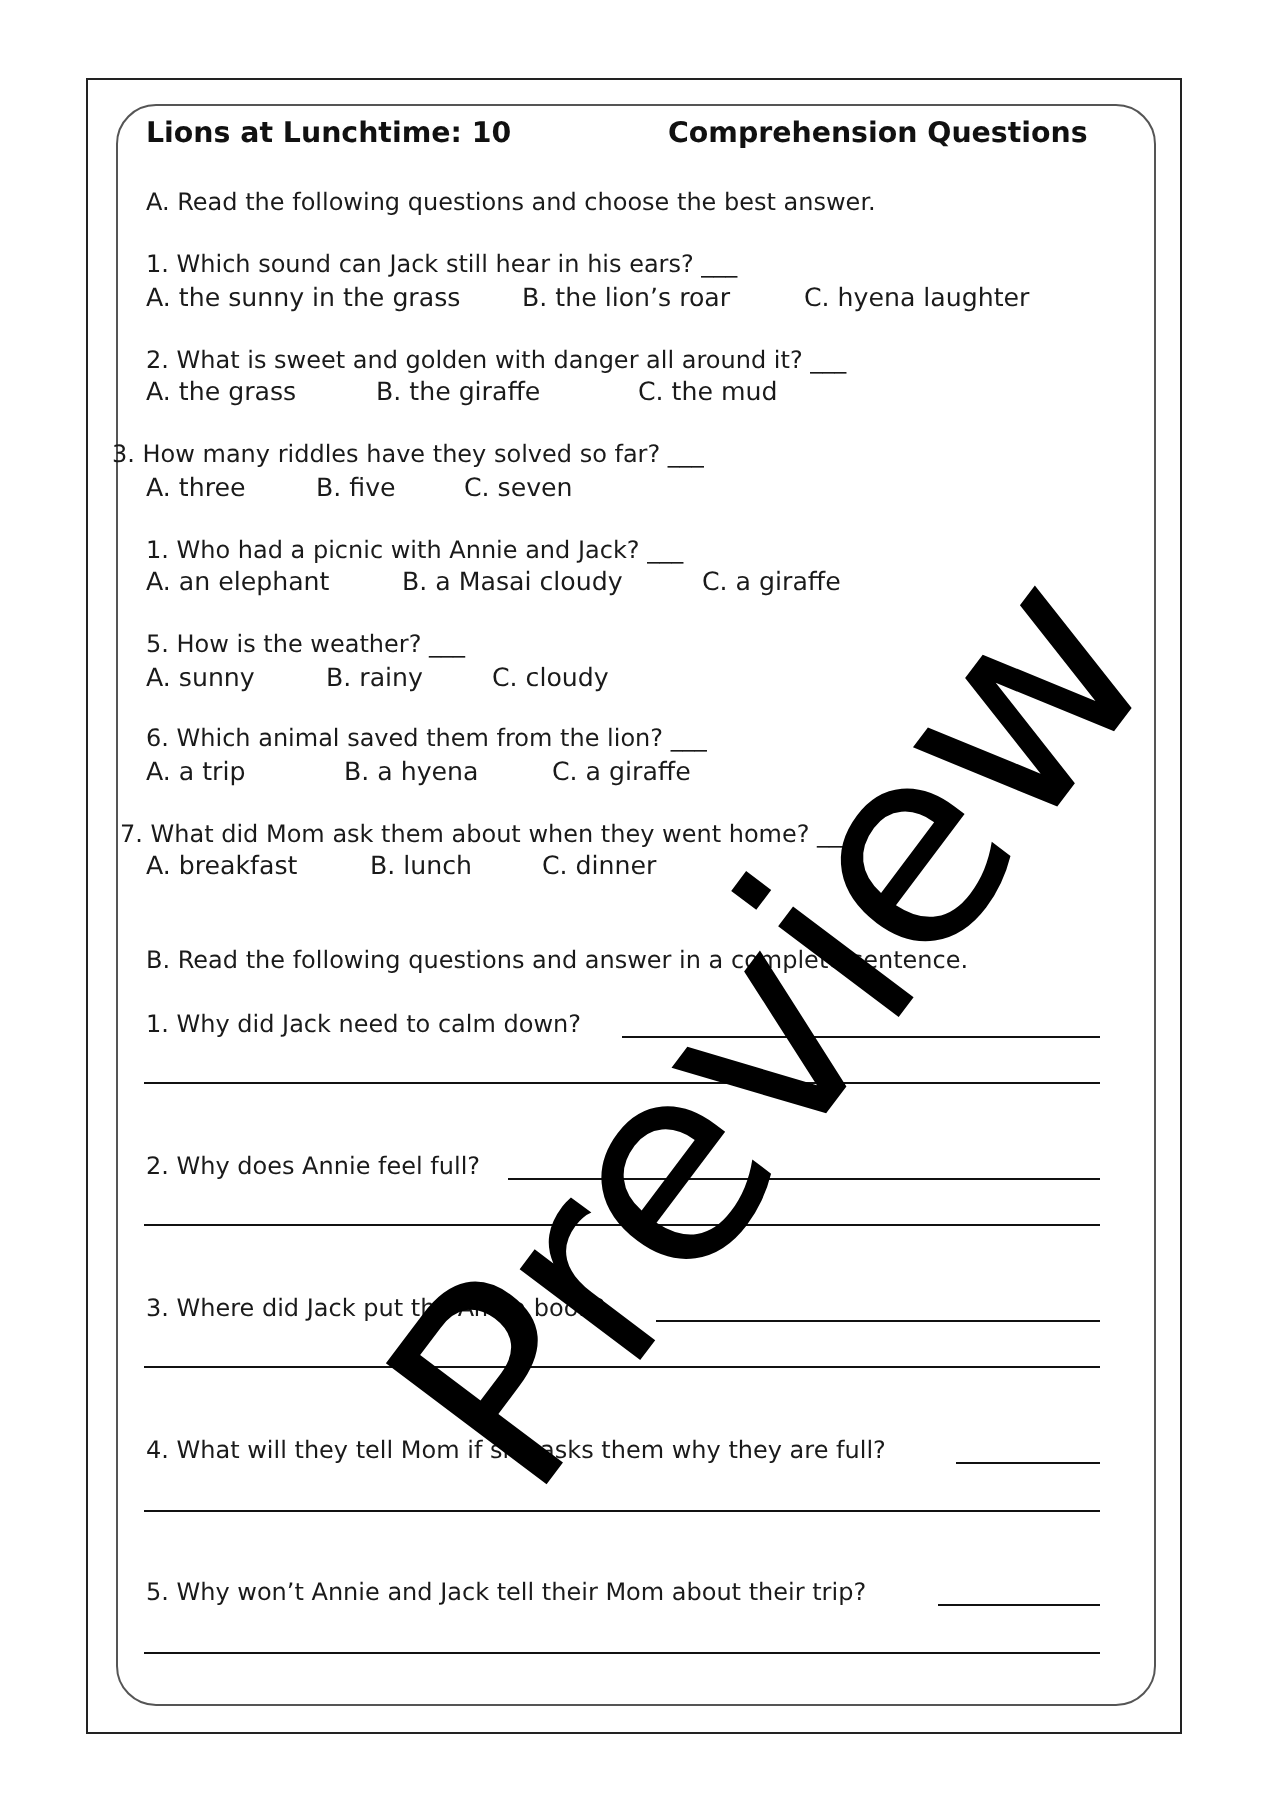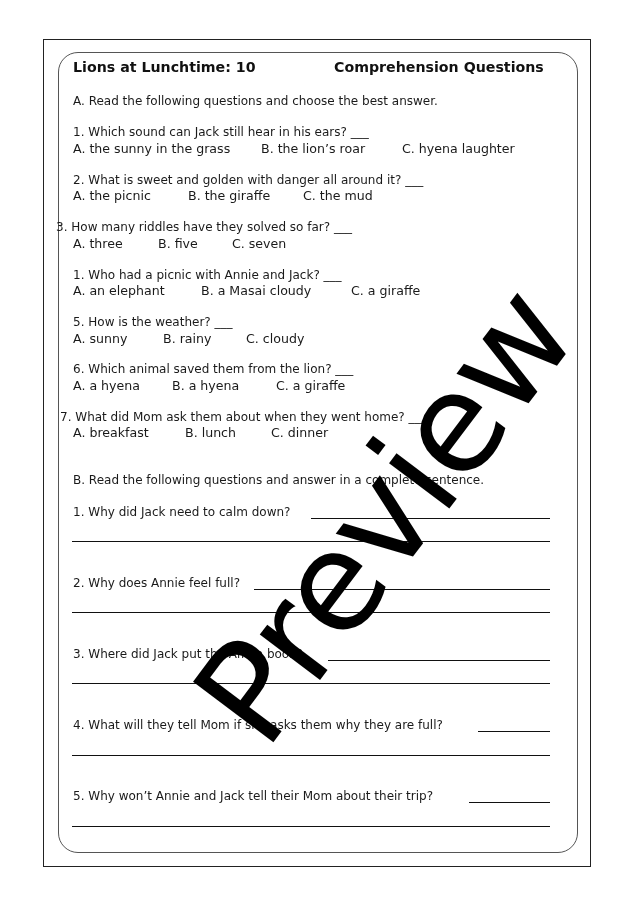--- a/index.html
+++ b/index.html
@@ -28,41 +28,41 @@
 <div class="title" style="left:334px">Comprehension Questions</div>
 
 <div class="t" style="left:73px;top:94px">A. Read the following questions and choose the best answer.</div>
 
 <div class="t" style="left:73px;top:125px">1. Which sound can Jack still hear in his ears? ___</div>
 <div class="opt" style="left:73px;top:141px">A. the sunny in the grass</div>
 <div class="opt" style="left:261px;top:141px">B. the lion’s roar</div>
 <div class="opt" style="left:402px;top:141px">C. hyena laughter</div>
 
 <div class="t" style="left:73px;top:173px">2. What is sweet and golden with danger all around it? ___</div>
-<div class="opt" style="left:73px;top:188px">A. the picnic</div>
+<div class="opt" style="left:73px;top:188px">A. the grass</div>
 <div class="opt" style="left:188px;top:188px">B. the giraffe</div>
-<div class="opt" style="left:303px;top:188px">C. the mud</div>
+<div class="opt" style="left:319px;top:188px">C. the mud</div>
 
 <div class="t" style="left:56px;top:220px">3. How many riddles have they solved so far? ___</div>
 <div class="opt" style="left:73px;top:236px">A. three</div>
 <div class="opt" style="left:158px;top:236px">B. five</div>
 <div class="opt" style="left:232px;top:236px">C. seven</div>
 
 <div class="t" style="left:73px;top:268px">1. Who had a picnic with Annie and Jack? ___</div>
 <div class="opt" style="left:73px;top:283px">A. an elephant</div>
 <div class="opt" style="left:201px;top:283px">B. a Masai cloudy</div>
 <div class="opt" style="left:351px;top:283px">C. a giraffe</div>
 
 <div class="t" style="left:73px;top:315px">5. How is the weather? ___</div>
 <div class="opt" style="left:73px;top:331px">A. sunny</div>
 <div class="opt" style="left:163px;top:331px">B. rainy</div>
 <div class="opt" style="left:246px;top:331px">C. cloudy</div>
 
 <div class="t" style="left:73px;top:362px">6. Which animal saved them from the lion? ___</div>
-<div class="opt" style="left:73px;top:378px">A. a hyena</div>
+<div class="opt" style="left:73px;top:378px">A. a trip</div>
 <div class="opt" style="left:172px;top:378px">B. a hyena</div>
 <div class="opt" style="left:276px;top:378px">C. a giraffe</div>
 
 <div class="t" style="left:60px;top:410px">7. What did Mom ask them about when they went home? ___</div>
 <div class="opt" style="left:73px;top:425px">A. breakfast</div>
 <div class="opt" style="left:185px;top:425px">B. lunch</div>
 <div class="opt" style="left:271px;top:425px">C. dinner</div>
 
 <div class="t" style="left:73px;top:473px">B. Read the following questions and answer in a complete sentence.</div>
 

